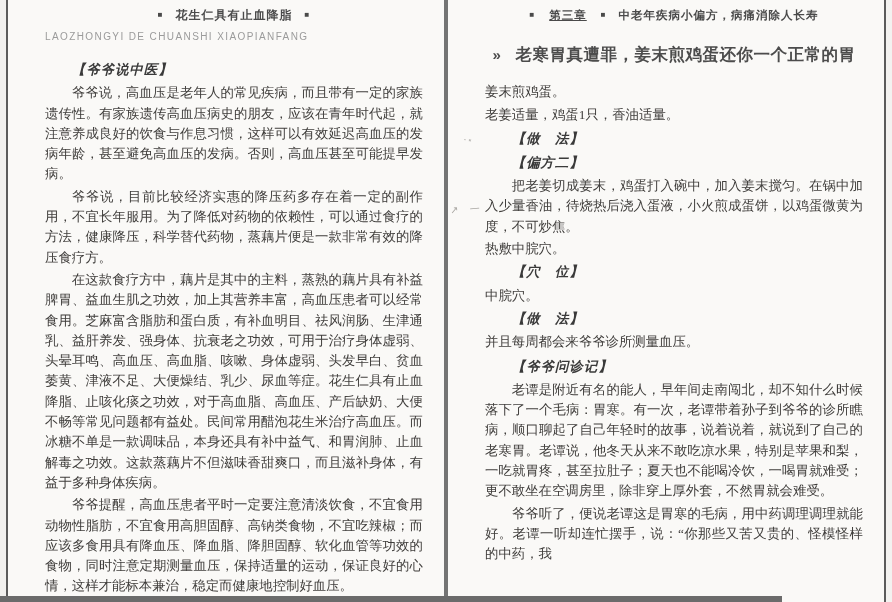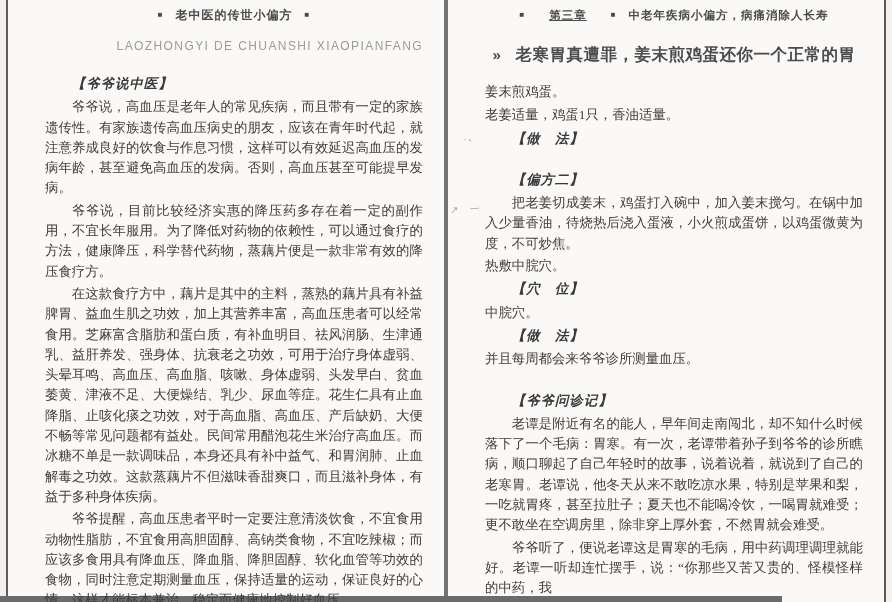--- a/index.html
+++ b/index.html
@@ -26,67 +26,67 @@
 
   
   .running-head{
     display:flex;align-items:center;justify-content:center;gap:12px;
     font-family:"Liberation Sans","DejaVu Sans",sans-serif;
     font-weight:700;font-size:12px;color:#4a4a4a;letter-spacing:1px;
     line-height:14px;margin-top:3px;
   }
   .running-head .sq{font-size:8px;line-height:8px;color:#4a4a4a;}
   .pinyin{
-    text-align:right;font-family:"Liberation Sans","DejaVu Sans",sans-serif;
-    font-size:12px;color:#9b9b9b;letter-spacing:1.4px;margin-top:17px;
+    text-align:left;font-family:"Liberation Sans","DejaVu Sans",sans-serif;
+    font-size:10px;color:#9b9b9b;letter-spacing:1.4px;margin-top:9px;
   }
   .rh-right{font-size:11.5px;}
-  .rh-right .chapter{margin:0 12px;text-decoration:underline;}
+  .rh-right .chapter{margin:0 2px;text-decoration:underline;}
 
   
   .article-title{
     display:flex;justify-content:center;align-items:baseline;gap:14px;
     font-family:"Liberation Sans","DejaVu Sans",sans-serif;
     font-weight:700;font-size:16.5px;color:#4c4c4c;
     margin-top:22px;margin-bottom:16px;letter-spacing:0.5px;
   }
   .article-title .marker{font-size:15px;}
 
   
   .blocks{margin-top:18px;}
   .page-right .blocks{margin-top:0;}
   .blk{margin:0 0 2px 0;font-size:13.4px;line-height:20.3px;}
   .para{text-indent:2em;text-align:justify;}
   .plain{text-indent:0;margin:1px 0 3px 0;}
   .heading{
     font-style:italic;font-weight:700;color:#3a3a3a;
     margin:3px 0 3px 2em;letter-spacing:1px;
   }
-  .gap{margin-top:21px;}
+  .gap{margin-top:4px;}
 
   
   .artifact{position:absolute;color:#a9a7a3;font-size:10px;font-family:"DejaVu Sans",sans-serif;}
   .artifact-1{left:462px;top:138px;transform:rotate(8deg);}
   .artifact-2{left:450px;top:203px;letter-spacing:4px;transform:rotate(-6deg);}
 </style>
 </head>
 <body>
 
 <div class="outer-left"></div>
 <div class="outer-right"></div>
 <div class="edge-left"></div>
 <div class="edge-right"></div>
 <div class="seam"></div>
 <div class="bottom-shadow"></div>
 
 <div class="page page-left">
   <div class="content">
     <div class="running-head">
       <span class="sq">■</span>
-      <span>老中医的传世小偏方</span>
+      <span>花生仁具有止血降脂</span>
       <span class="sq">■</span>
     </div>
     <div class="pinyin">LAOZHONGYI  DE CHUANSHI  XIAOPIANFANG</div>
     <div class="blocks">
         <p class="blk heading gap">【爷爷说中医】</p>
         <p class="blk para">爷爷说，高血压是老年人的常见疾病，而且带有一定的家族遗传性。有家族遗传高血压病史的朋友，应该在青年时代起，就注意养成良好的饮食与作息习惯，这样可以有效延迟高血压的发病年龄，甚至避免高血压的发病。否则，高血压甚至可能提早发病。</p>
         <p class="blk para">爷爷说，目前比较经济实惠的降压药多存在着一定的副作用，不宜长年服用。为了降低对药物的依赖性，可以通过食疗的方法，健康降压，科学替代药物，蒸藕片便是一款非常有效的降压食疗方。</p>
         <p class="blk para">在这款食疗方中，藕片是其中的主料，蒸熟的藕片具有补益脾胃、益血生肌之功效，加上其营养丰富，高血压患者可以经常食用。芝麻富含脂肪和蛋白质，有补血明目、祛风润肠、生津通乳、益肝养发、强身体、抗衰老之功效，可用于治疗身体虚弱、头晕耳鸣、高血压、高血脂、咳嗽、身体虚弱、头发早白、贫血萎黄、津液不足、大便燥结、乳少、尿血等症。花生仁具有止血降脂、止咳化痰之功效，对于高血脂、高血压、产后缺奶、大便不畅等常见问题都有益处。民间常用醋泡花生米治疗高血压。而冰糖不单是一款调味品，本身还具有补中益气、和胃润肺、止血解毒之功效。这款蒸藕片不但滋味香甜爽口，而且滋补身体，有益于多种身体疾病。</p>
         <p class="blk para">爷爷提醒，高血压患者平时一定要注意清淡饮食，不宜食用动物性脂肪，不宜食用高胆固醇、高钠类食物，不宜吃辣椒；而应该多食用具有降血压、降血脂、降胆固醇、软化血管等功效的食物，同时注意定期测量血压，保持适量的运动，保证良好的心情，这样才能标本兼治，稳定而健康地控制好血压。</p>
       </div>

